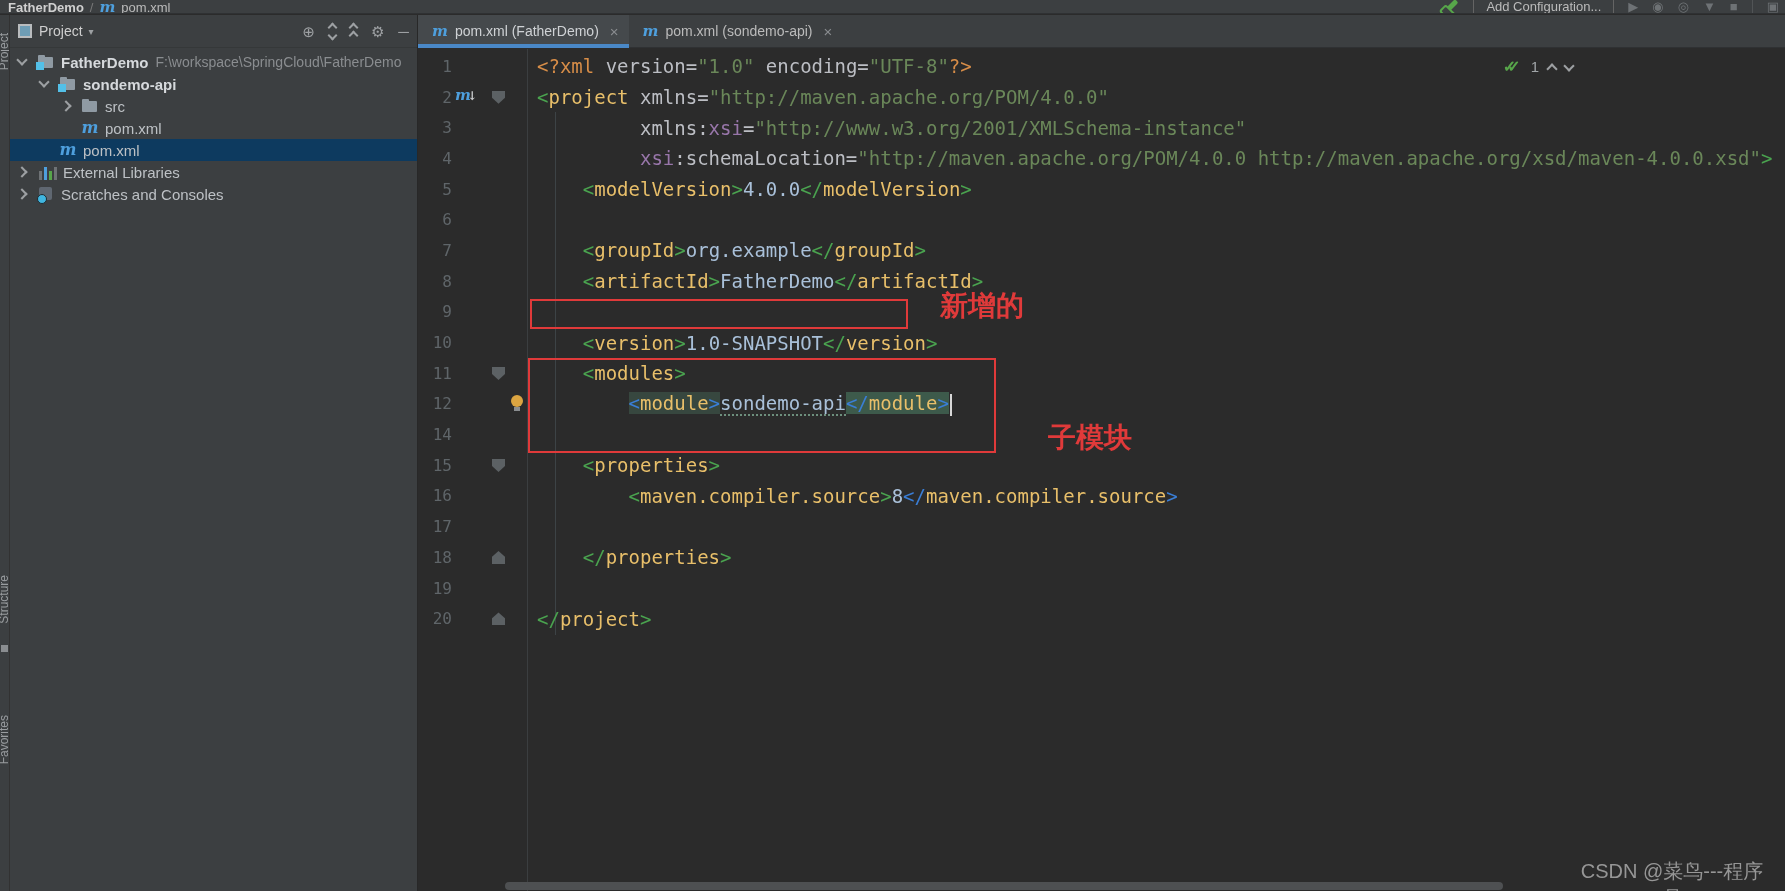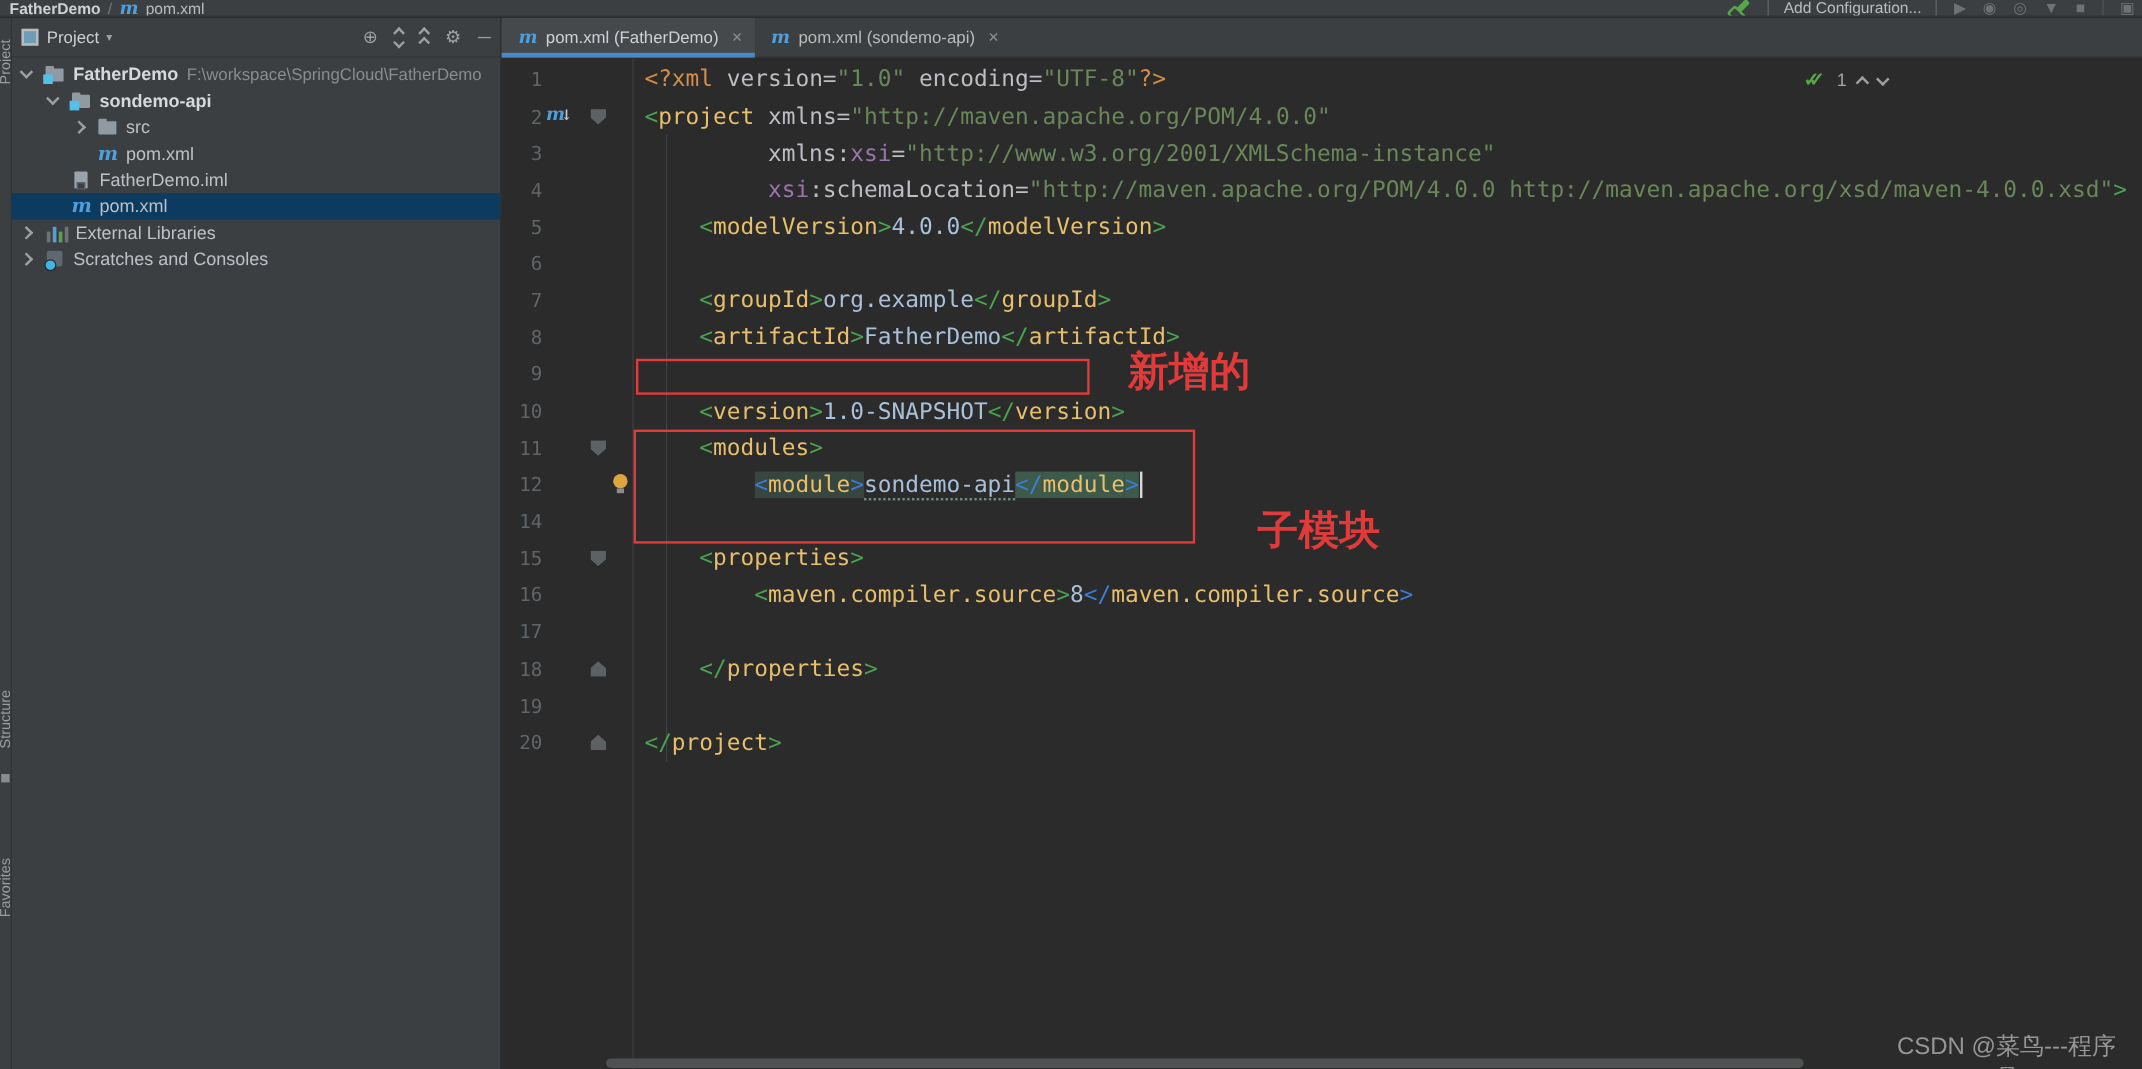--- a/index.html
+++ b/index.html
@@ -134,21 +134,21 @@
              gap:9px; font-size:15px; color:#a0a5a8; }
   .checks { color:#57a64a; font-size:16px; font-weight:bold; letter-spacing:-9px;
             margin-right:10px; }
   .ichev { width:8px; height:8px; border-right:2px solid #9da0a3; border-bottom:2px solid #9da0a3; }
   .ichev.up { transform:rotate(-135deg); margin-top:4px; } .ichev.dn { transform:rotate(45deg); margin-top:-2px; }
 
   
   .redbox { position:absolute; border:2px solid #e03a3a; }
   #redbox-packaging { left:112px; top:284px; width:378px; height:30px; }
   #redbox-modules   { left:110px; top:343px; width:468px; height:95px; }
-  .redlabel { position:absolute; color:#e03a3a; font-size:34px; font-weight:bold;
+  .redlabel { position:absolute; color:#e03a3a; font-size:28px; font-weight:bold;
               font-family:"Liberation Sans", sans-serif; }
   #label-added { left:522px; top:272px; }
   #label-submodule { left:630px; top:404px; }
 
   
   #hscroll { position:absolute; left:505px; top:882px; width:998px; height:8px;
              background:#4e5052; border-radius:4px; }
   #watermark { position:absolute; left:1576px; top:858px; font-size:20px; color:#969696;text-align:center; }
 </style>
 </head>
@@ -220,25 +220,20 @@
         </div>
         <div class="trow" style="padding-left: 52px;">
           <span class="tchev closed"></span>
           <span class="tico ic-folder"></span>
           <span class="lbl">src</span>
         </div>
         <div class="trow" style="padding-left: 52px;">
           <span class="tchev none"></span>
           <span class="tico ic-maven">m</span>
           <span class="lbl">pom.xml</span>
-        </div>
-        <div class="trow" style="padding-left: 30px;">
-          <span class="tchev none"></span>
-          <span class="tico ic-iml"></span>
-          <span class="lbl">FatherDemo.iml</span>
         </div>
         <div class="trow sel" style="padding-left: 30px;">
           <span class="tchev none"></span>
           <span class="tico ic-maven">m</span>
           <span class="lbl">pom.xml</span>
         </div>
         <div class="trow" style="padding-left: 8px;">
           <span class="tchev closed"></span>
           <span class="tico ic-libs">
             <i style="background: rgb(110, 114, 117); height: 9px;"></i>

